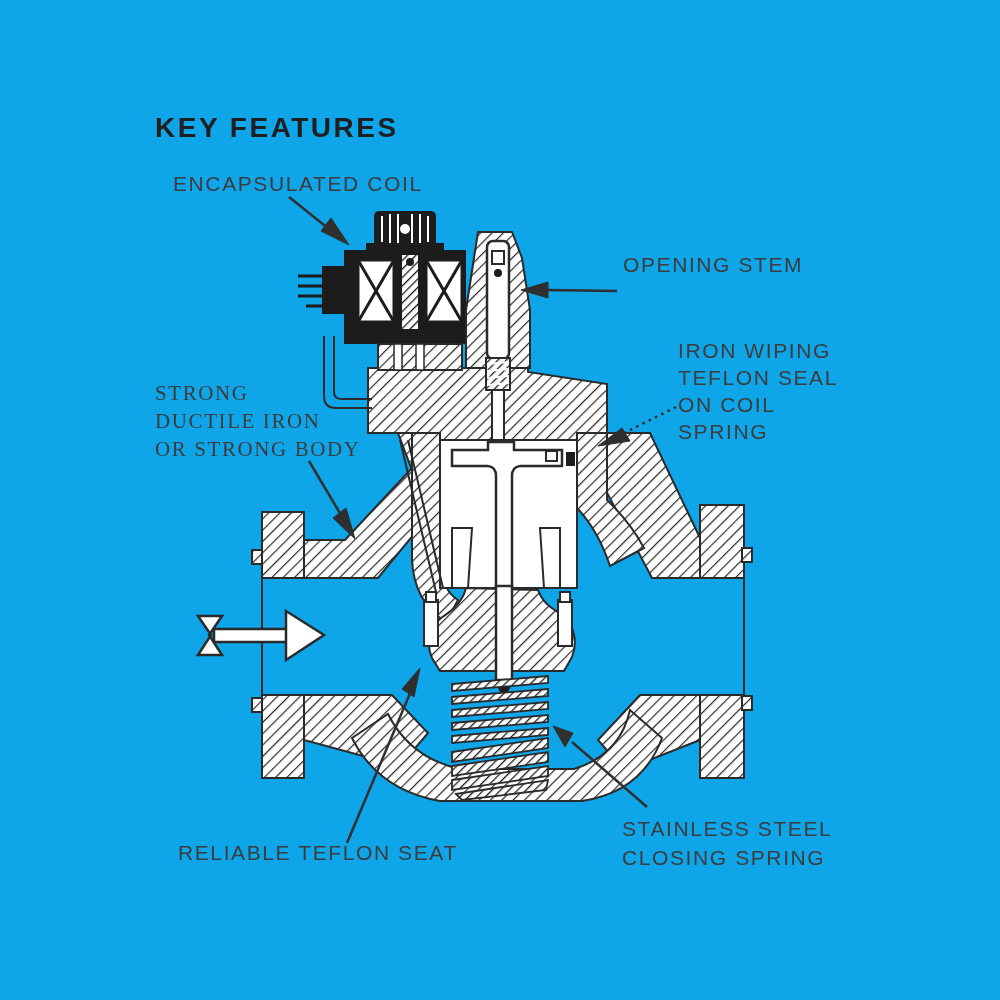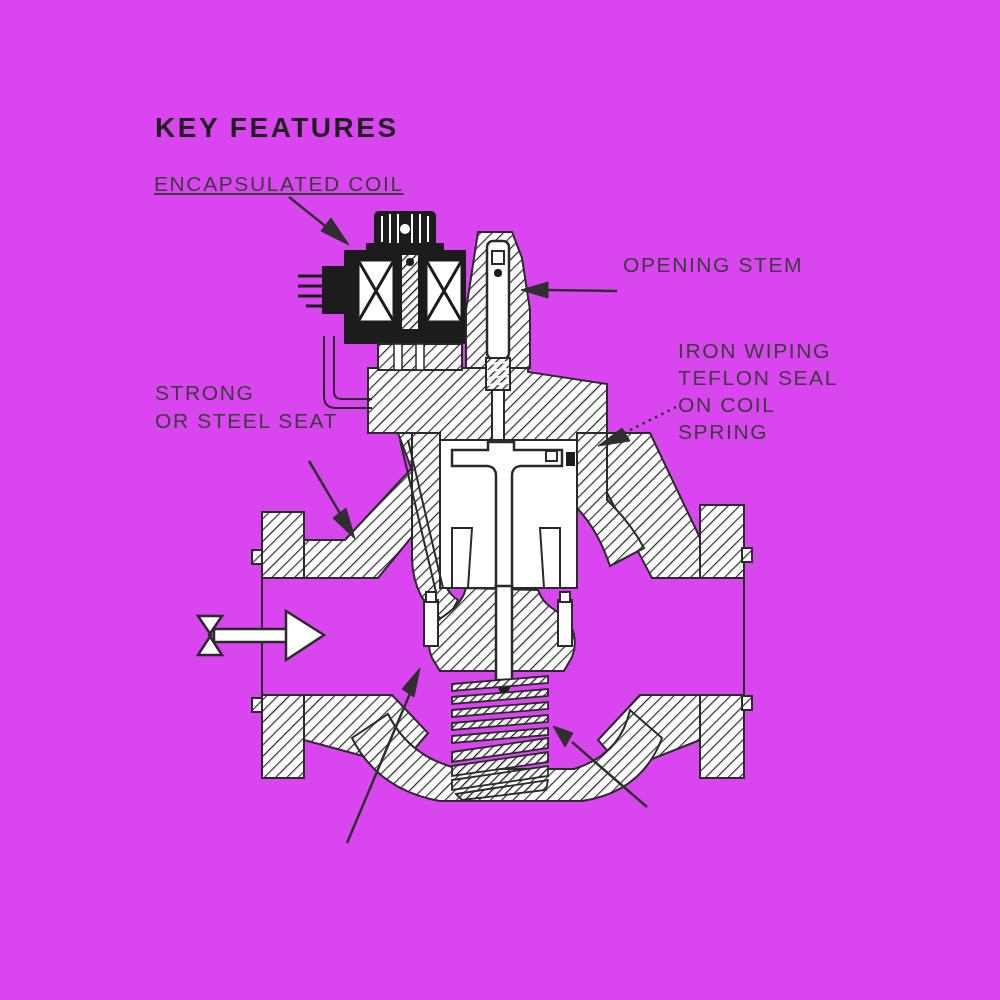--- a/index.html
+++ b/index.html
@@ -1,33 +1,33 @@
 <!DOCTYPE html>
 <html><head>
 <meta charset="utf-8">
 <style>
   html,body{margin:0;padding:0;background:#fff;}
   #stage{
-    position:relative;width:1000px;height:1000px;background:#d946ef;
+    position:relative;width:1000px;height:1000px;background:#0ea5e9;
     font-family:"Liberation Sans", sans-serif;overflow:hidden;
   }
   #diagram-svg{position:absolute;left:0;top:0;}
   .label{
     position:absolute;color:#3c3c3c;font-size:21px;letter-spacing:1.6px;
     line-height:27px;white-space:nowrap;
   }
   .label div{white-space:nowrap;}
   .title{
     position:absolute;left:155px;top:112px;color:#1f1f1f;font-size:28px;
     font-weight:bold;letter-spacing:2.5px;white-space:nowrap;
   }
-  .lbl-coil{left:154px;top:170px;text-decoration:underline;}
+  .lbl-coil{left:173px;top:170px;}
   .lbl-manual{left:623px;top:250px;line-height:29px;}
   .lbl-dirt{left:678px;top:337px;line-height:27px;}
-  .lbl-body{left:155px;top:379px;line-height:28px;}
+  .lbl-body{left:155px;top:379px;line-height:28px;font-family:Liberation Serif, serif;}
   .lbl-seat{left:178px;top:839px;}
   .lbl-spring{left:622px;top:814px;line-height:29px;}
 </style>
 </head>
 <body>
 
 <div id="stage">
 
   <svg id="diagram-svg" width="1000" height="1000" viewBox="0 0 1000 1000">
     <defs>
@@ -222,18 +222,26 @@
 
   <div class="label lbl-dirt">
     <div>IRON WIPING</div>
     <div>TEFLON SEAL</div>
     <div>ON COIL</div>
     <div>SPRING</div>
   </div>
 
   <div class="label lbl-body">
     <div>STRONG</div>
-    <div>OR STEEL SEAT</div>
-  </div>
-
-
+    <div>DUCTILE IRON</div>
+    <div>OR STRONG BODY</div>
+  </div>
+
+  <div class="label lbl-seat">
+    <div>RELIABLE TEFLON SEAT</div>
+  </div>
+
+  <div class="label lbl-spring">
+    <div>STAINLESS STEEL</div>
+    <div>CLOSING SPRING</div>
+  </div>
 
 </div>
 
 </body></html>

